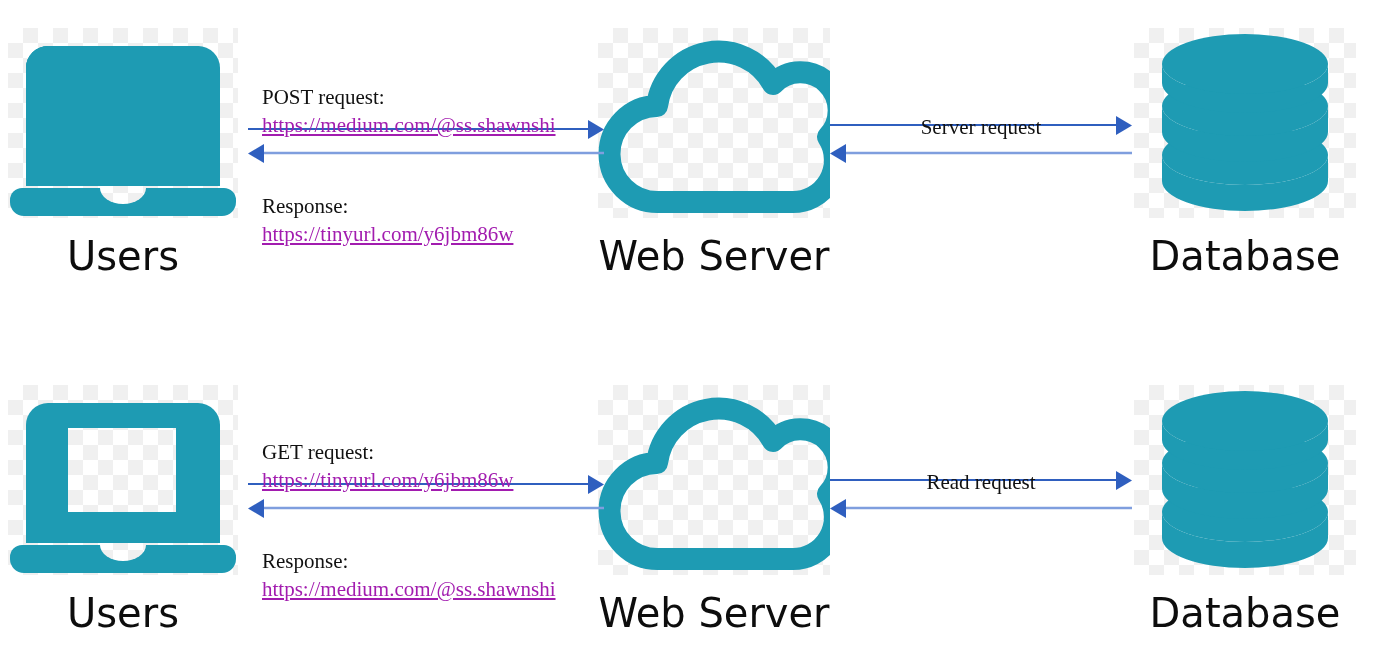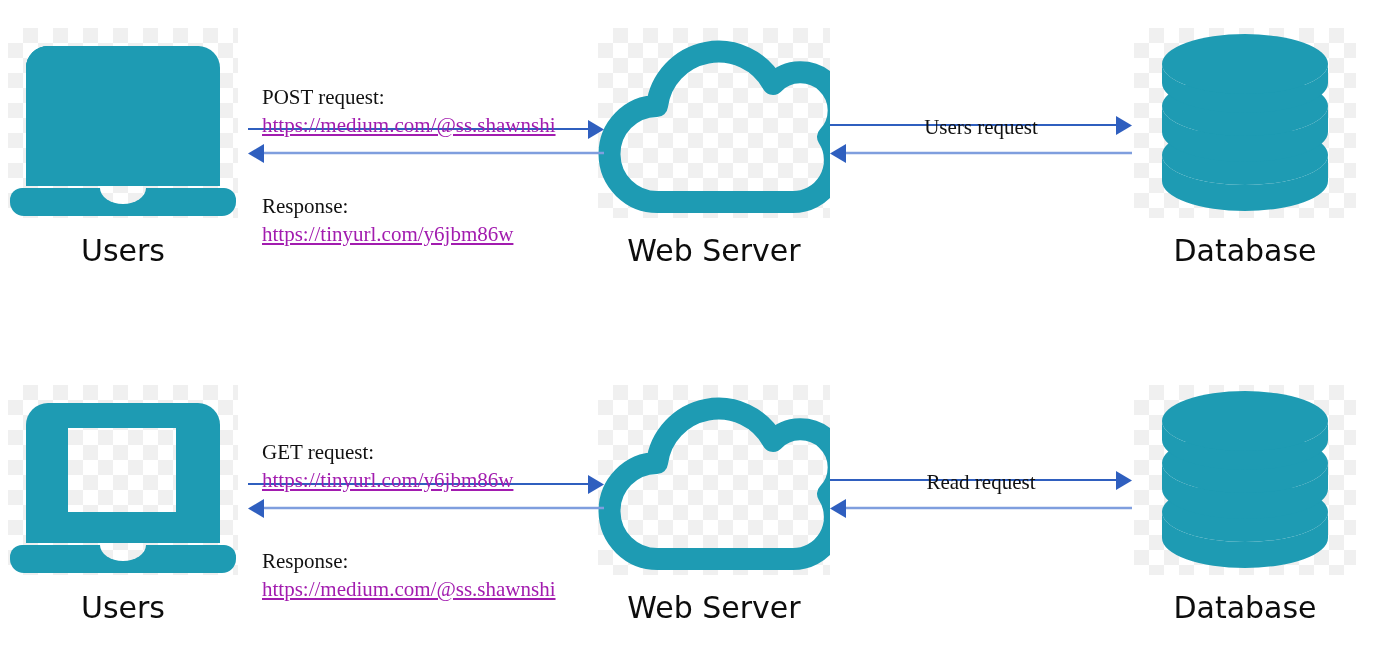--- a/index.html
+++ b/index.html
@@ -32,21 +32,21 @@
       linear-gradient(45deg, #f0f0f0 25%, transparent 25%, transparent 75%, #f0f0f0 75%, #f0f0f0),
       linear-gradient(45deg, #f0f0f0 25%, transparent 25%, transparent 75%, #f0f0f0 75%, #f0f0f0);
     background-size: 30px 30px;
     background-position: 0 0, 15px 15px;
     background-color: #ffffff;
   }
   .node-art svg { display: block; }
   .node-caption {
     text-align: center;
     font-family: "DejaVu Sans", "Liberation Sans", sans-serif;
-    font-size: 30px;
+    font-size: 40px;
     color: #0d0d0d;
     line-height: 1;
     white-space: nowrap;
   }
 
   
   .flow {
     position: absolute;
   }
   .flow svg { display: block; overflow: visible; }
@@ -159,21 +159,21 @@
     </svg>
 
     <div class="flow-label" style="left:14px; top:109px;">
       <span class="lbl-title">Response:</span>
       <span class="lbl-url">https://tinyurl.com/y6jbm86w</span>
     </div>
   </div>
 
   <div class="flow" style="left:830px; top:90px; width:302px; height:80px;">
     <div class="flow-label centered" style="left:0; top:0; width:302px;">
-      <span class="lbl-title">Users request</span>
+      <span class="lbl-title">Server request</span>
     </div>
 
     <svg width="302" height="80" viewBox="0 0 302 80" xmlns="http://www.w3.org/2000/svg">
       <g>
         <line x1="0" y1="35" x2="288" y2="35" stroke="#2f5fbf" stroke-width="2"></line>
         <polygon points="286,26 302,35.5 286,45" fill="#2f5fbf"></polygon>
       </g>
       <g>
         <line x1="14" y1="63" x2="302" y2="63" stroke="#7f9ede" stroke-width="2.5"></line>
         <polygon points="16,54 0,63.5 16,73" fill="#2f5fbf"></polygon>

